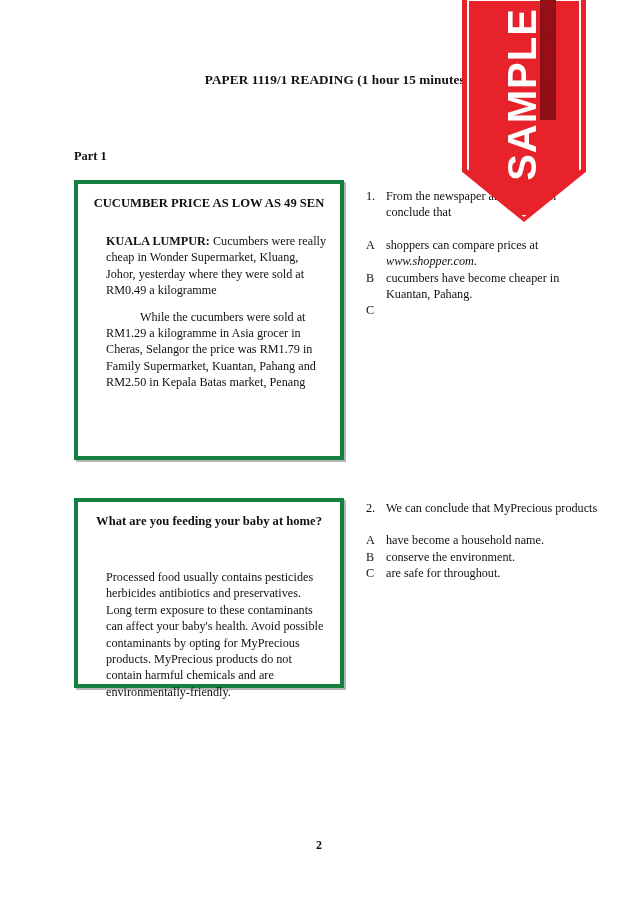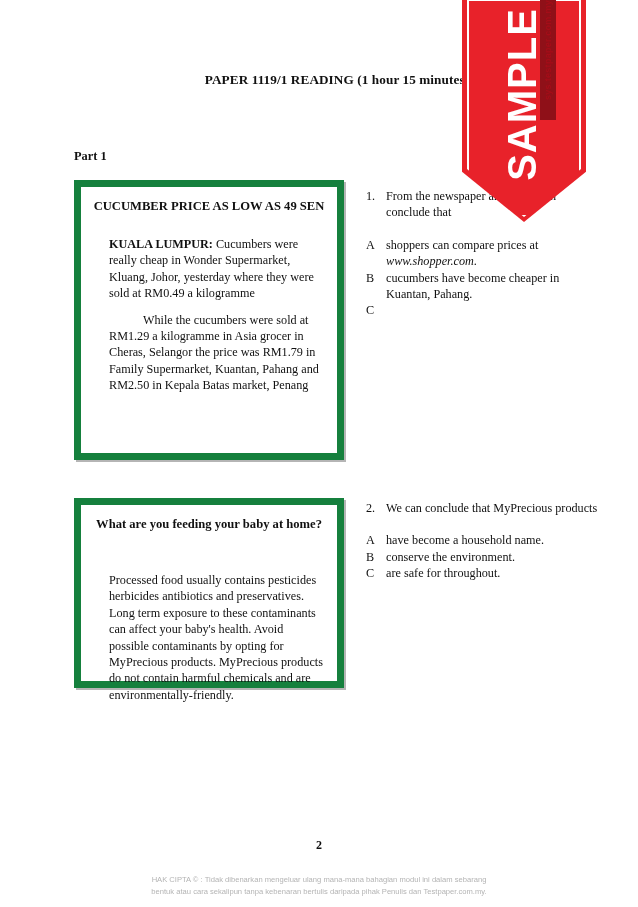--- a/index.html
+++ b/index.html
@@ -39,21 +39,21 @@
     font-size: 12.4px;
     line-height: 16.2px;
   }
   #instructions .bold { font-weight: bold; margin-top: 44px; }
 
   
   .article-box {
     position: absolute;
     box-sizing: border-box;
     background: #ffffff;
-    border: 7px solid #15803d;
+    border: 4px solid #15803d;
     box-shadow: 2px 2px 0 0 rgba(120,120,120,0.55);
     padding: 9px 12px 10px 12px;
   }
   .article-title {
     font-size: 12.6px;
     font-weight: bold;
     text-align: center;
     line-height: 16px;
     margin: 2px 0 0 0;
   }
@@ -249,18 +249,14 @@
     </div>
   </div>
 
   <div id="sample-ribbon">
     <div id="sample-ribbon-inner"></div>
     <div id="sample-ribbon-label">SAMPLE</div>
     <div id="sample-ribbon-sub">sys.testpaper.com.my</div>
   </div>
 
   <div id="page-number">2</div>
-  <div id="copyright">
-    <div>HAK CIPTA © : Tidak dibenarkan mengeluar ulang mana-mana bahagian modul ini dalam sebarang</div>
-    <div>bentuk atau cara sekalipun tanpa kebenaran bertulis daripada pihak Penulis dan Testpaper.com.my.</div>
-  </div>
 
 </div>
 
 </body></html>

